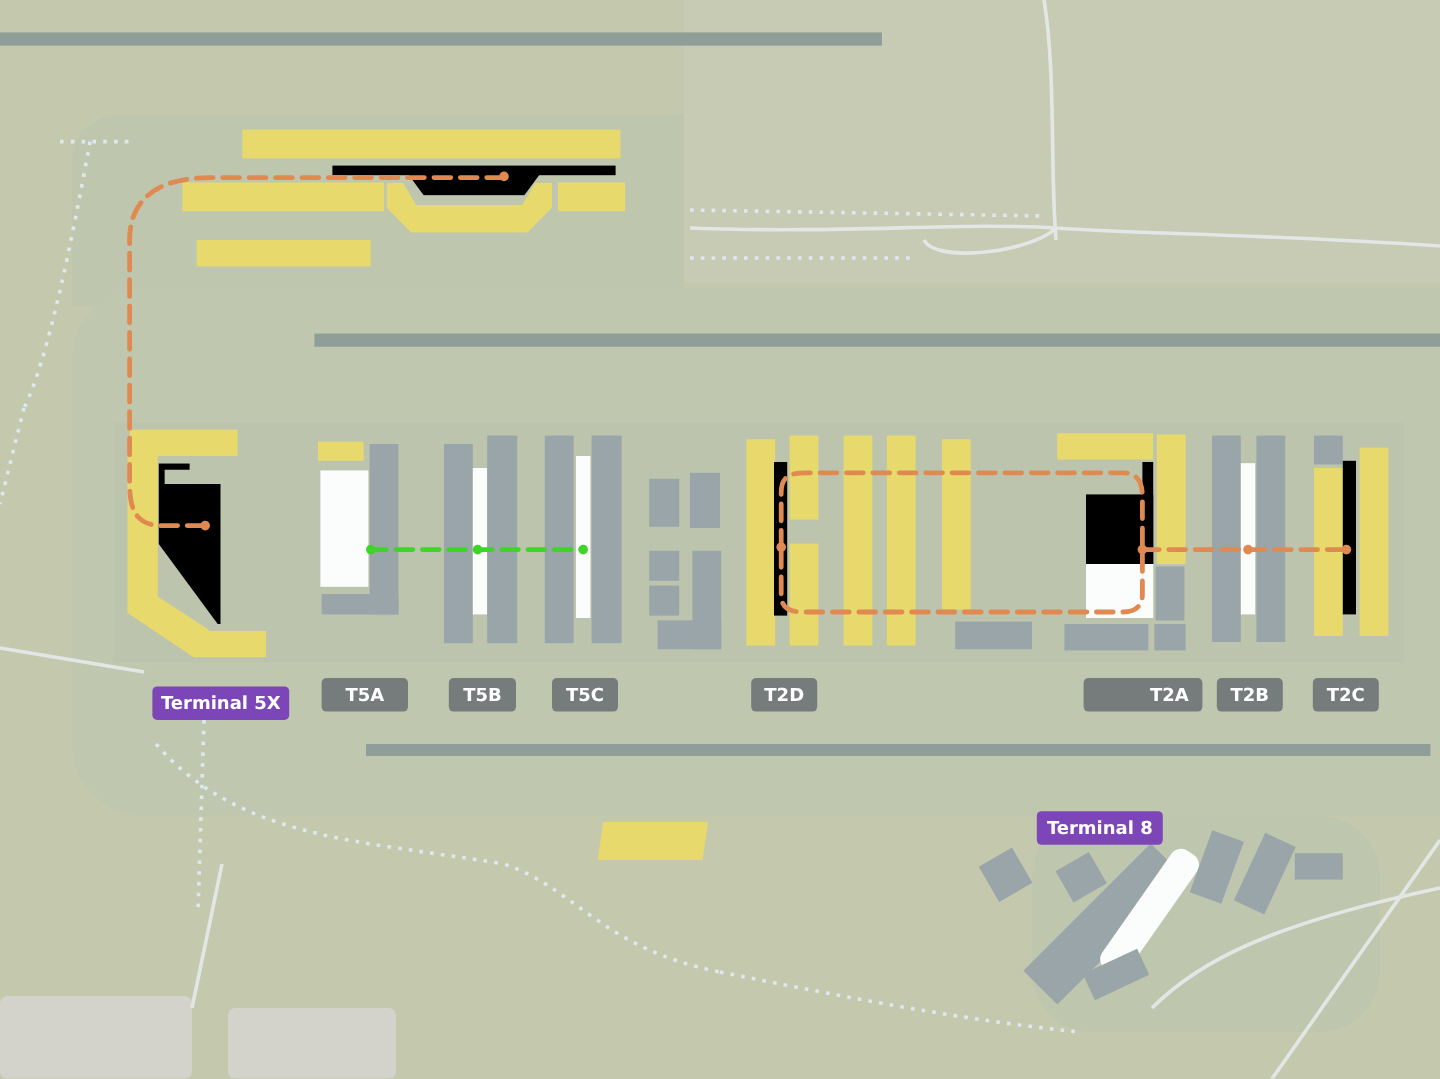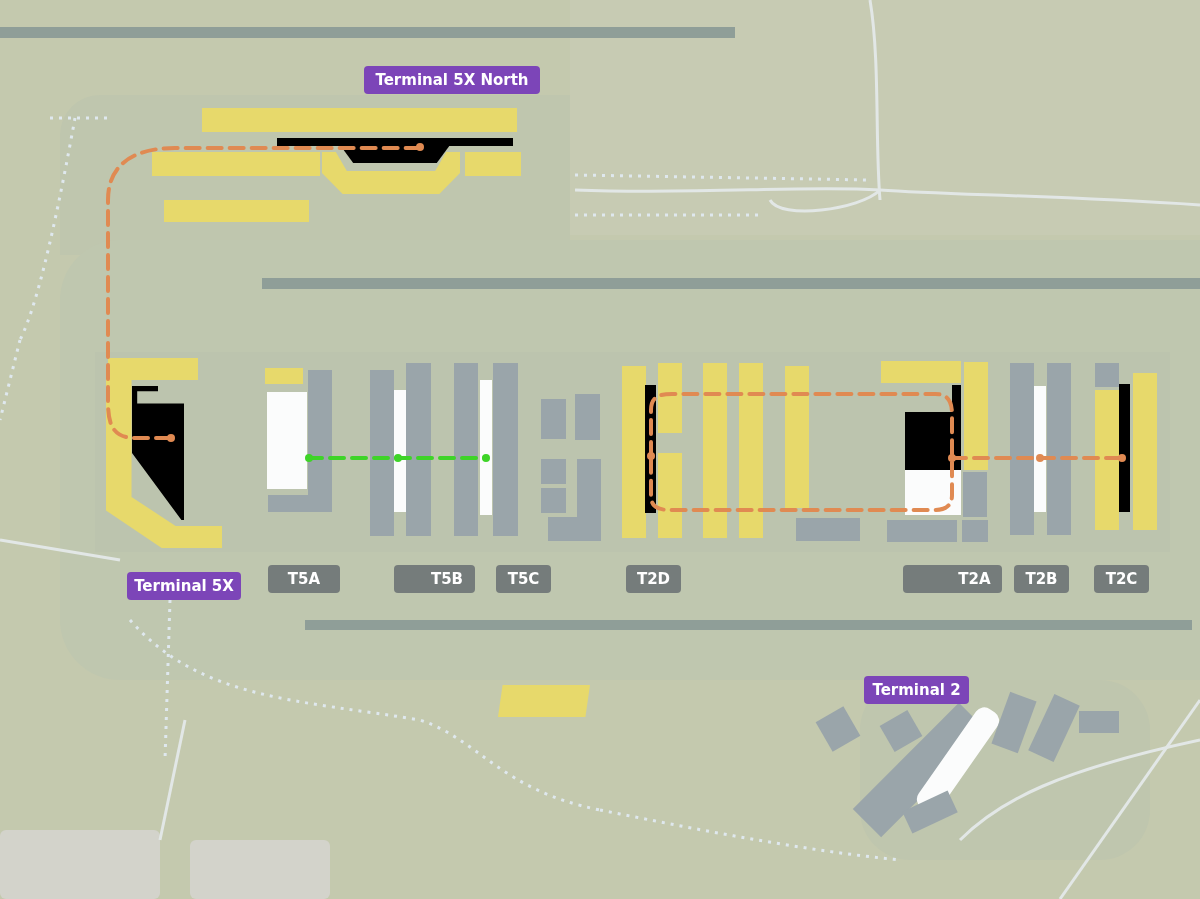--- a/index.html
+++ b/index.html
@@ -144,25 +144,24 @@
     <g fill="none" stroke="#3ed428" stroke-width="4" stroke-dasharray="14 8" stroke-linecap="round">
       <path d="M308 458 L487 458"></path>
     </g>
     <g fill="#3ed428">
       <circle cx="309" cy="458" r="4"></circle>
       <circle cx="398" cy="458" r="4"></circle>
       <circle cx="486" cy="458" r="4"></circle>
     </g>
   </svg>
 
-  <div class="label purple" style="left:364px;top:66px;width:176px;">Terminal 5X North</div>
   <div class="label purple" style="left:127px;top:572px;width:114px;">Terminal 5X</div>
-  <div class="label purple" style="left:864px;top:676px;width:105px;">Terminal 2</div>
+  <div class="label purple" style="left:864px;top:676px;width:105px;">Terminal 8</div>
 
   <div class="label grey-l" style="left:268px;top:565px;width:72px;">T5A</div>
-  <div class="label grey-l" style="left:394px;top:565px;width:56px;padding-left:25px;">T5B</div>
-  <div class="label grey-l" style="left:460px;top:565px;width:55px;margin-left:36px;">T5C</div>
+  <div class="label grey-l" style="left:374px;top:565px;width:56px;">T5B</div>
+  <div class="label grey-l" style="left:460px;top:565px;width:55px;">T5C</div>
   <div class="label grey-l" style="left:626px;top:565px;width:55px;">T2D</div>
   <div class="label grey-l" style="left:903px;top:565px;width:55px;padding-left:44px;">T2A</div>
   <div class="label grey-l" style="left:1014px;top:565px;width:55px;">T2B</div>
   <div class="label grey-l" style="left:1094px;top:565px;width:55px;">T2C</div>
 
 </div>
 
 </body></html>

